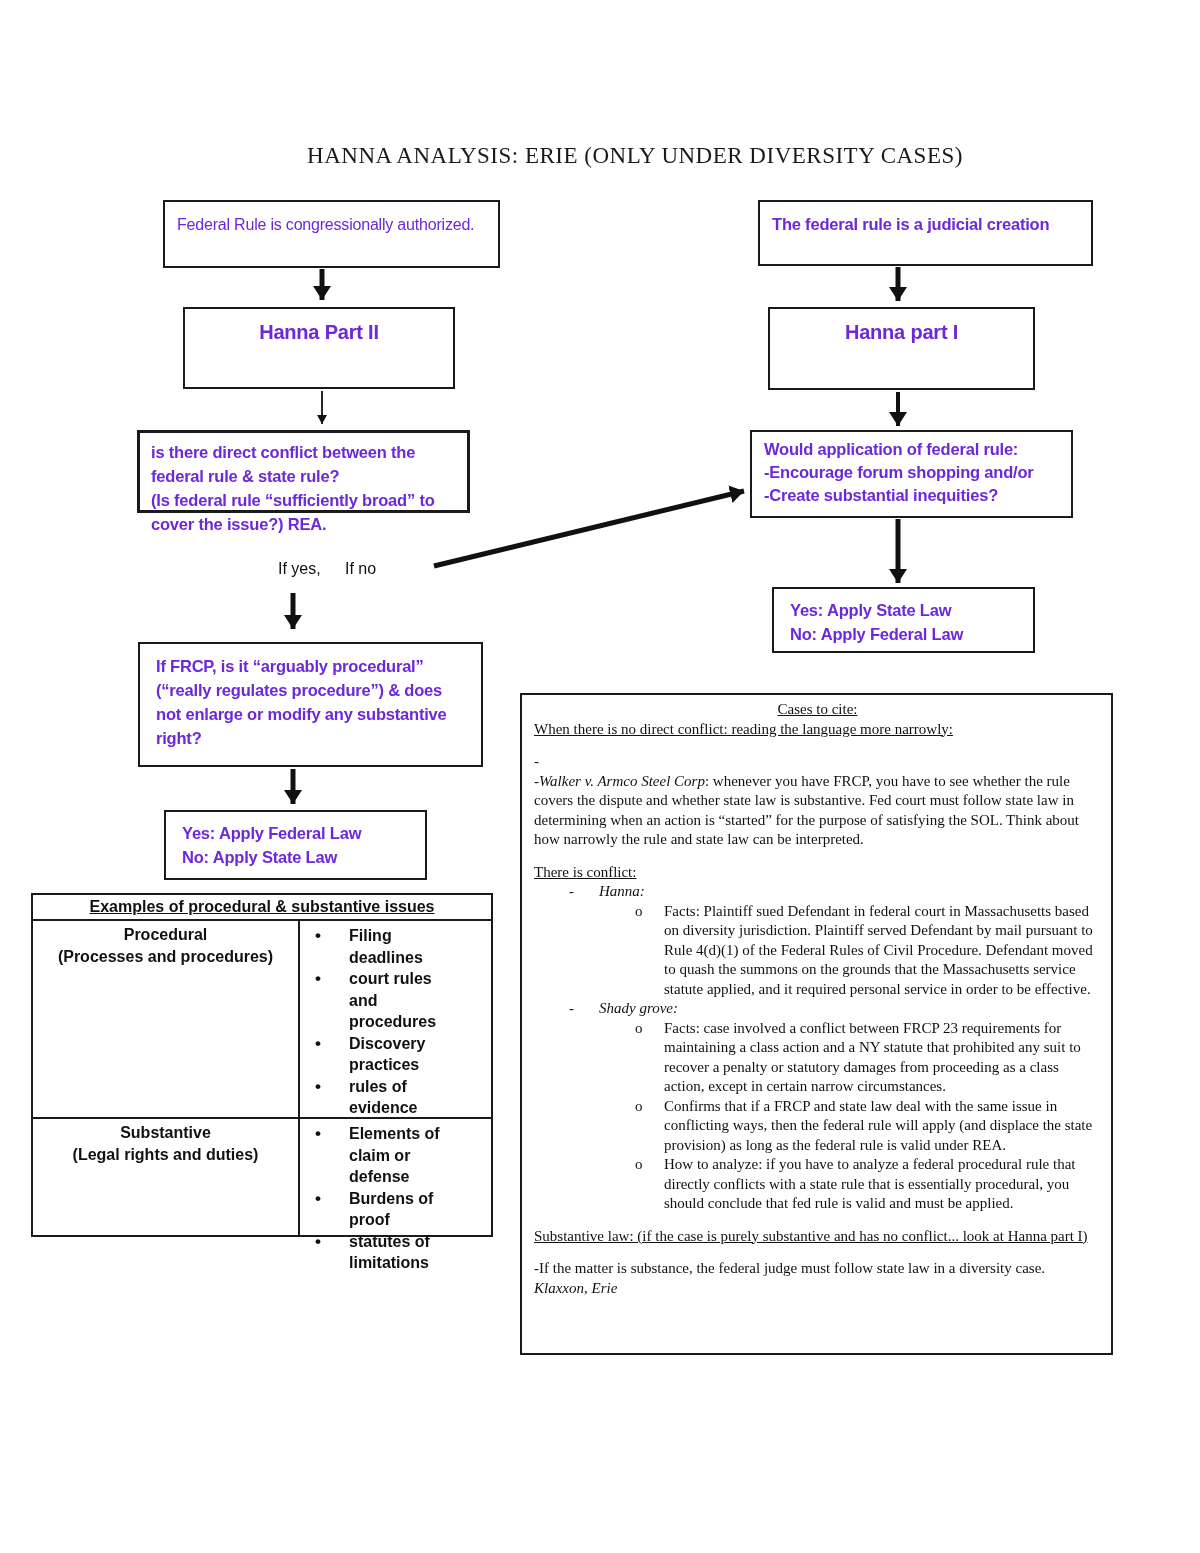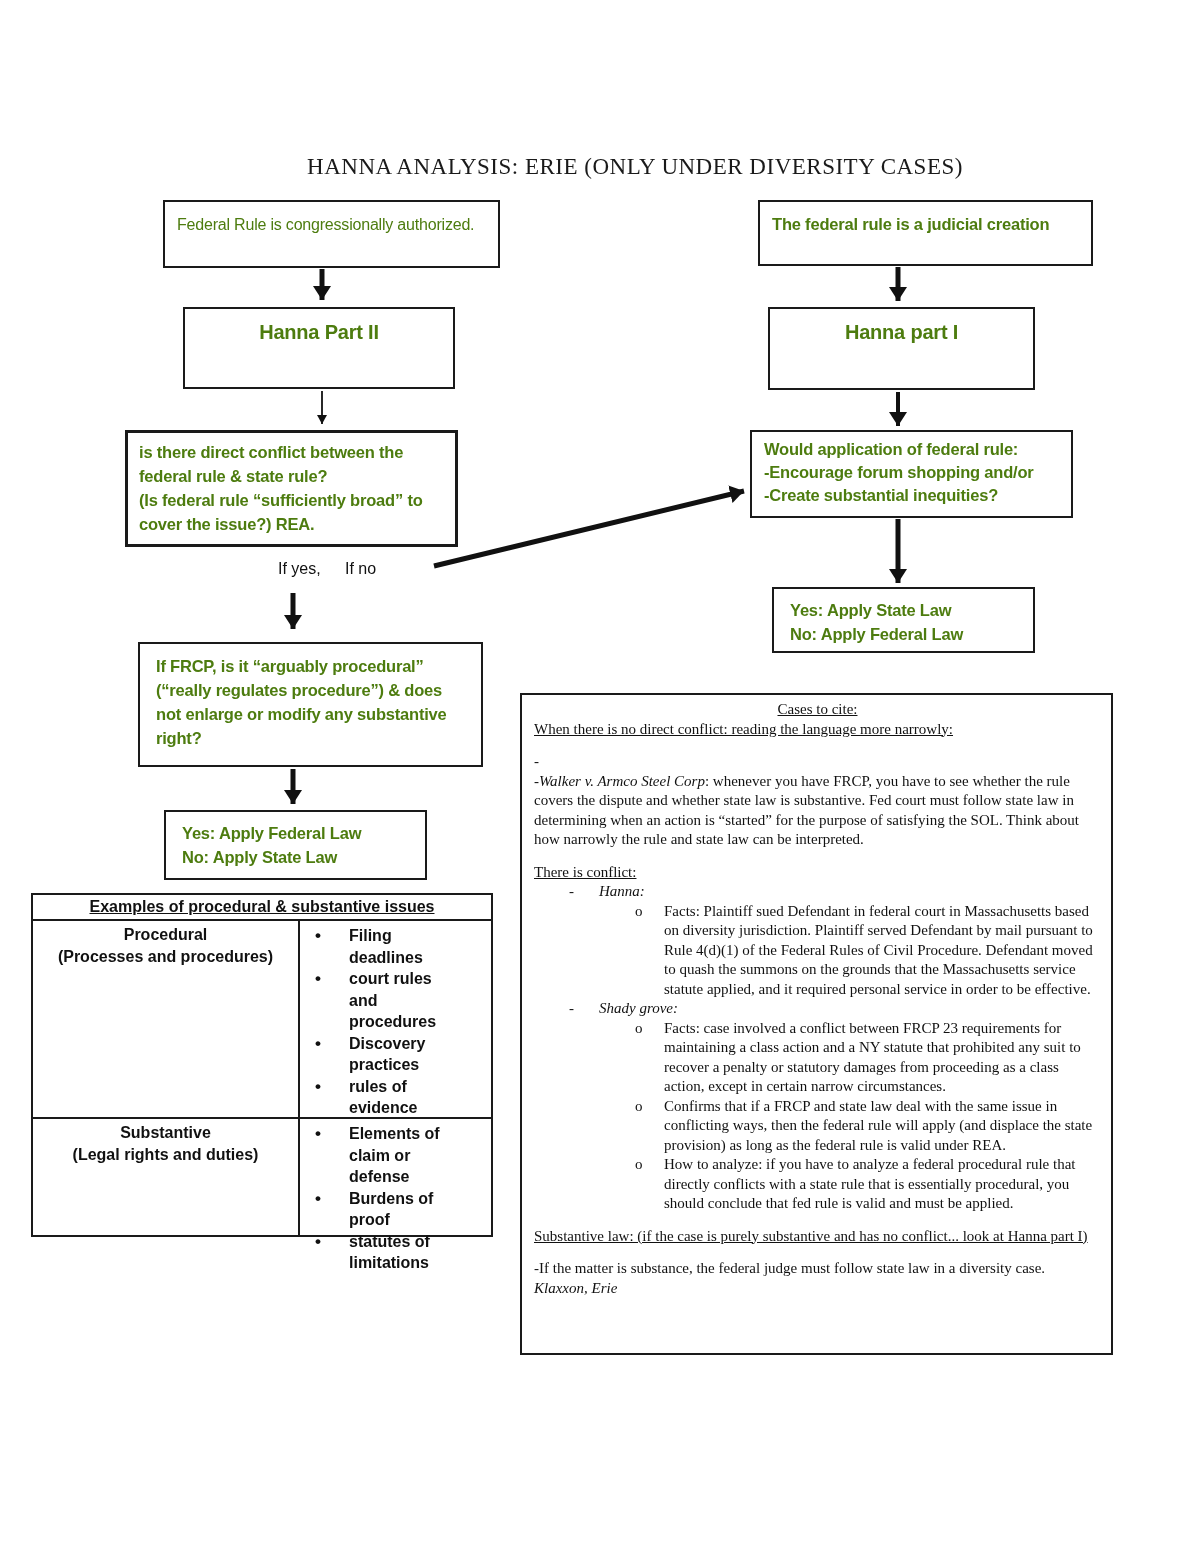--- a/index.html
+++ b/index.html
@@ -1,29 +1,29 @@
 <!DOCTYPE html>
 <html><head>
 <meta charset="utf-8">
 <style>
   html,body{margin:0;padding:0;}
   body{width:1200px;height:1553px;background:#ffffff;position:relative;color:#111;
        font-family:"Liberation Sans",sans-serif;}
   .abs{position:absolute;box-sizing:border-box;}
-  .title{top:154px;left:70px;width:1130px;text-align:center;
+  .title{top:143px;left:70px;width:1130px;text-align:center;
          font-family:"Liberation Serif",serif;font-size:23px;letter-spacing:.5px;color:#1a1a1a;}
   .box{position:absolute;box-sizing:border-box;border:2px solid #1a1a1a;background:#fff;
-       font-size:16.5px;letter-spacing:-0.2px;line-height:24px;color:#4d7c0f;}
+       font-size:16.5px;letter-spacing:-0.2px;line-height:24px;color:#6d28d9;}
   .bold{font-weight:bold;}
   .pre{white-space:pre-line;}
   .ctr{text-align:center;}
   
   .b-auth{left:163px;top:200px;width:337px;height:68px;padding:11px 6px 0 12px;font-size:16px;}
   .b-hanna2{left:183px;top:307px;width:272px;height:82px;padding-top:11px;font-size:20px;}
-  .b-conflict{left:125px;top:430px;width:333px;height:117px;border-width:3px;padding:7px 22px 0 11px;}
+  .b-conflict{left:137px;top:430px;width:333px;height:83px;border-width:3px;padding:7px 22px 0 11px;}
   .lbl-yes{left:278px;top:560px;font-size:16px;}
   .lbl-no{left:345px;top:560px;font-size:16px;}
   .b-frcp{left:138px;top:642px;width:345px;height:125px;padding:10px 10px 0 16px;}
   .b-resL{left:164px;top:810px;width:263px;height:70px;padding:9px 8px 0 16px;}
   
   .b-jud{left:758px;top:200px;width:335px;height:66px;padding:10px 6px 0 12px;}
   .b-hanna1{left:768px;top:307px;width:267px;height:83px;padding-top:11px;font-size:20px;}
   .b-would{left:750px;top:430px;width:323px;height:88px;padding:6px 6px 0 12px;line-height:23px;}
   .b-resR{left:772px;top:587px;width:263px;height:66px;padding:9px 0 0 16px;}
   

